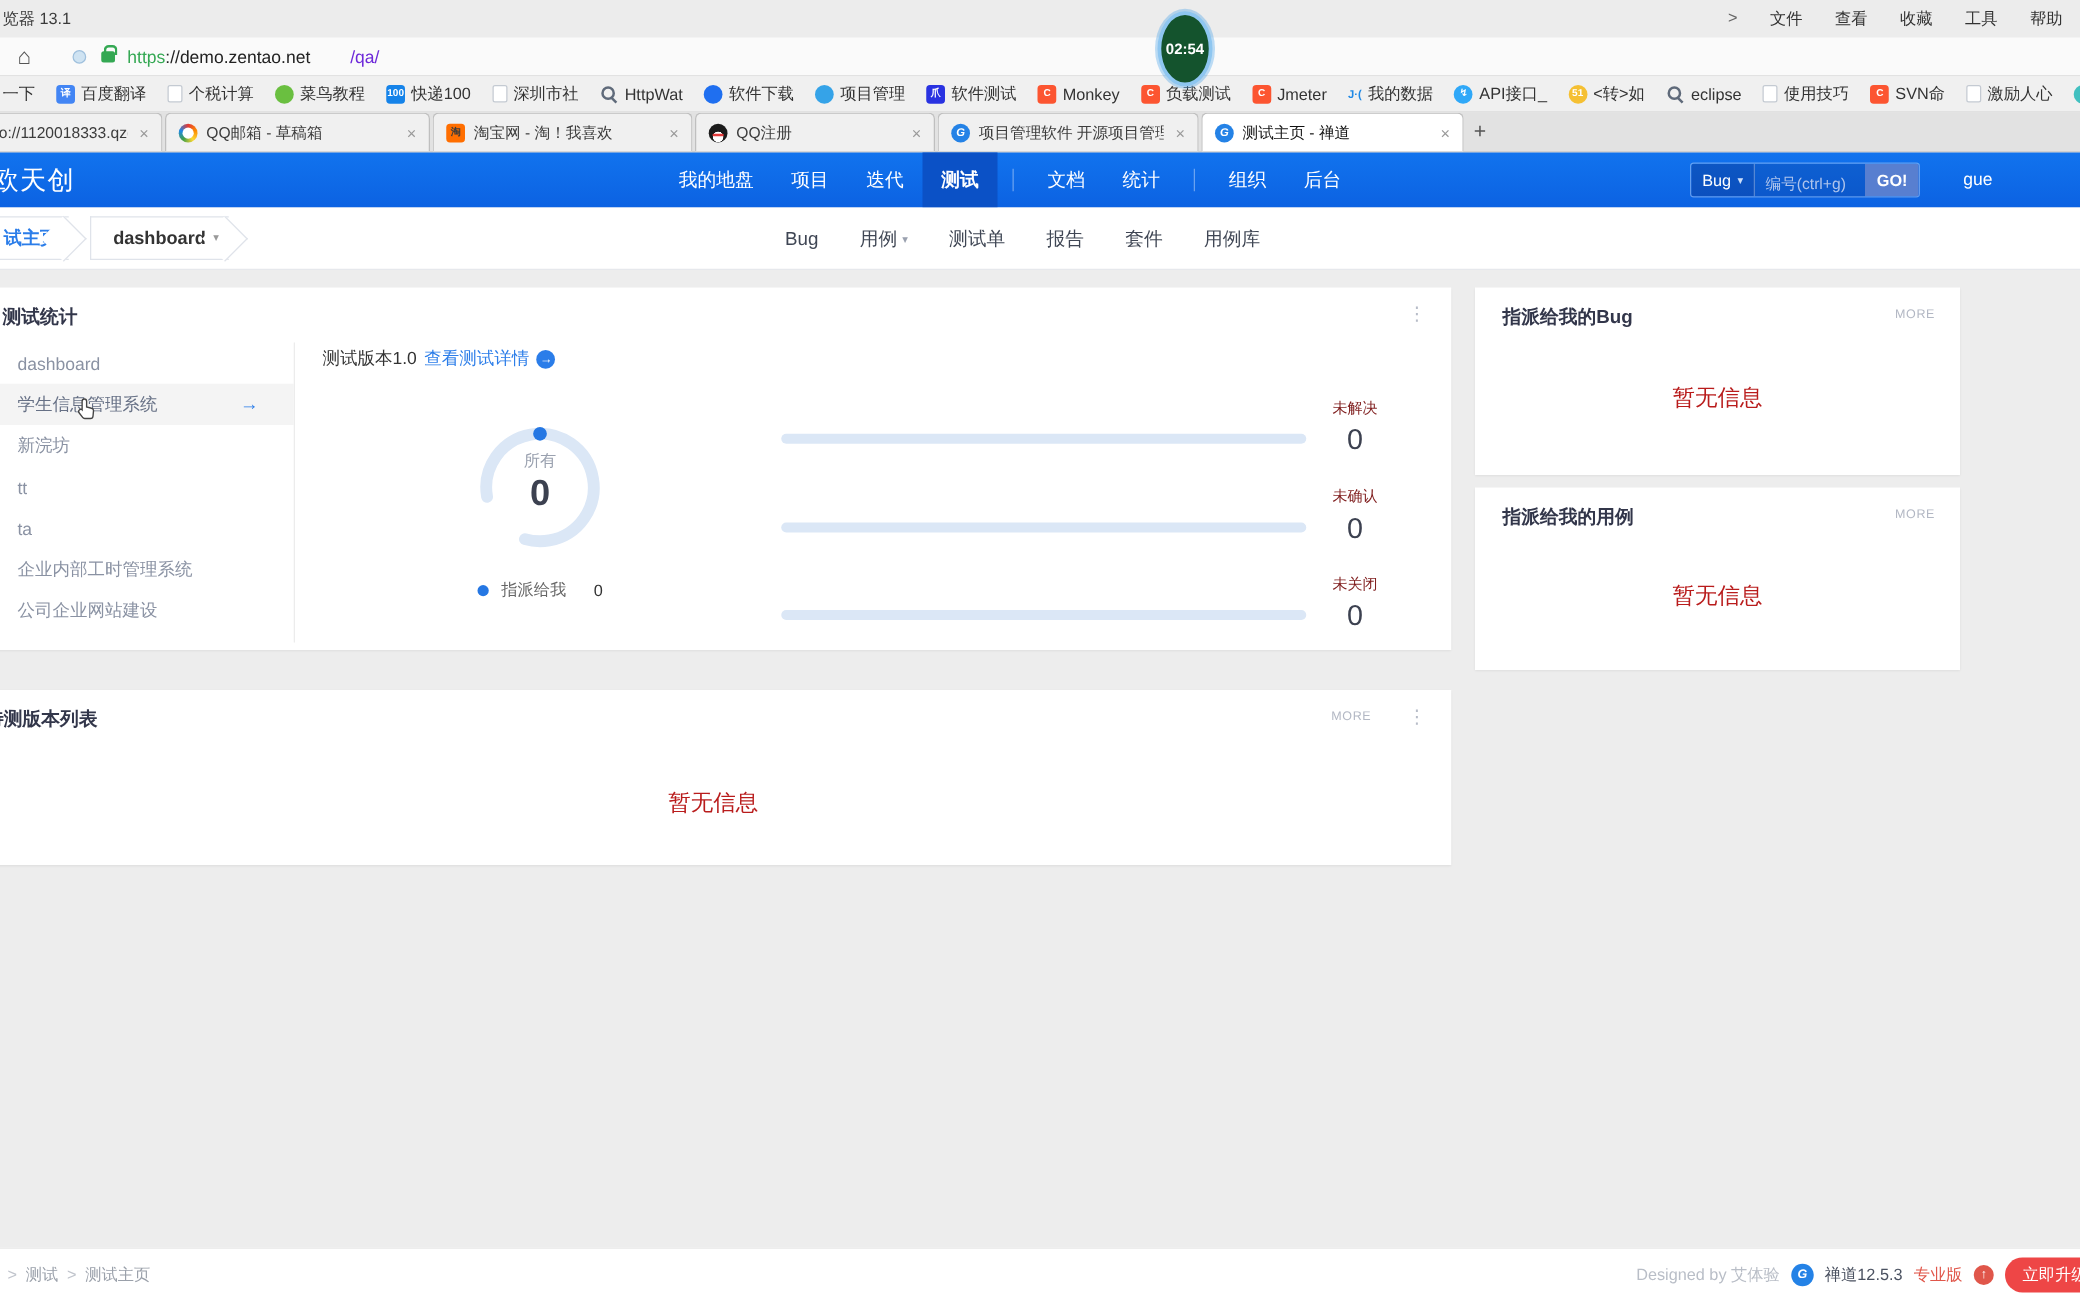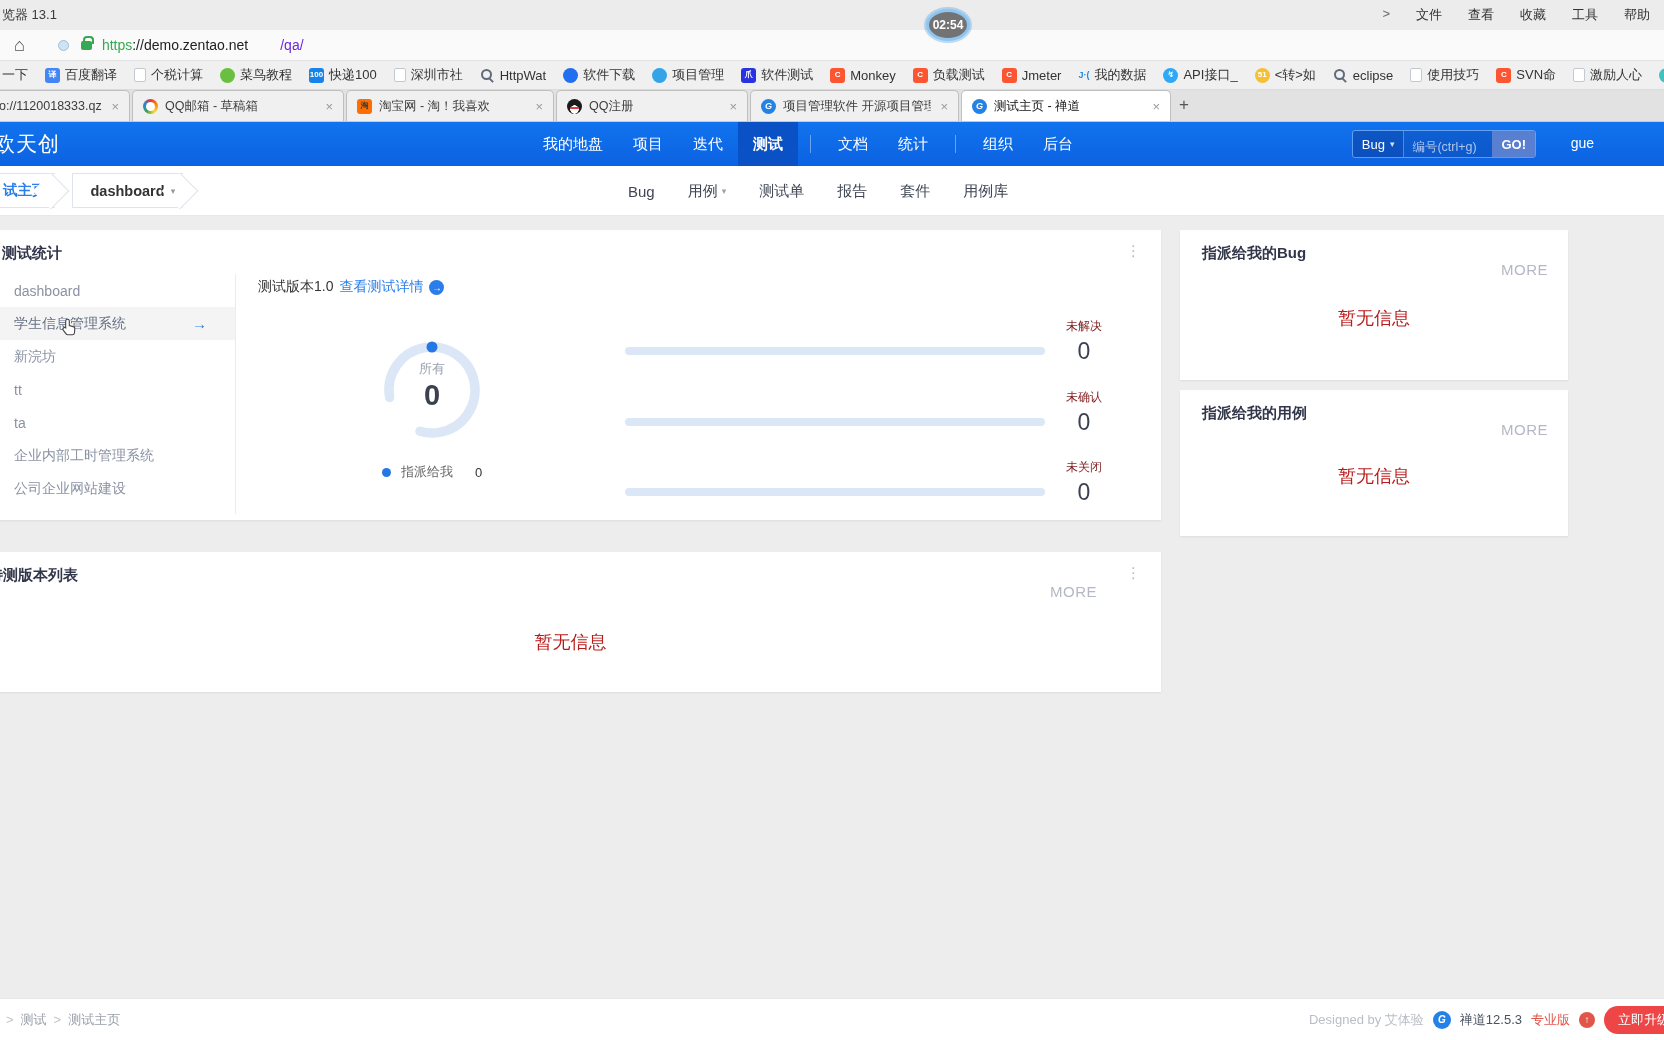--- a/index.html
+++ b/index.html
@@ -23,22 +23,22 @@
               border:1px solid #9fc0dd; margin-left:33px; }
   .lock { width:11px; height:9px; background:#34a853; border-radius:2px;
           position:relative; margin-left:12px; }
   .lock::before { content:""; position:absolute; left:2px; top:-5px; width:7px; height:6px;
                   border:2px solid #34a853; border-bottom:none; border-radius:4px 4px 0 0; }
   .url { margin-left:10px; font-size:14px; }
   .url .scheme { color:#34a853; }
   .url .host { color:#222; }
   .url .path { color:#6d28d9;padding-left:32px; }
 
-  .timer { position:absolute; left:926px; top:9px; width:44px; height:32px; border-radius:50%;
-           background:#737373; border:3px solid #8ec6f0; box-shadow:0 0 0 2px rgba(69,161,232,.35);
+  .timer { position:absolute; left:926px; top:9px; width:44px; height:60px; border-radius:50%;
+           background:#14532d; border:3px solid #8ec6f0; box-shadow:0 0 0 2px rgba(69,161,232,.35);
            color:#fff; font-size:12px; font-weight:bold; display:flex; align-items:center;
            justify-content:center; z-index:30; }
 
   .bmbar { position:absolute; left:0; top:61px; width:1664px; height:29px; background:#f0f0f0;
            border-bottom:1px solid #dcdcdc; display:flex; align-items:center; padding-left:2px;
            overflow:hidden; white-space:nowrap; }
   .bm { display:inline-flex; align-items:center; gap:5px; margin-right:17px; font-size:13px;
         color:#333; flex:none; }
   .fav { display:inline-flex; align-items:center; justify-content:center; width:15px; height:15px;
          font-size:8px; font-weight:bold; flex:none; line-height:1; }
@@ -110,21 +110,21 @@
 
   
   .card { position:absolute; background:#fff; box-shadow:0 1px 2px rgba(0,0,0,.07); overflow:hidden; }
   .maincard  { left:-20px; top:230px; width:1181px; height:290px; }
   .bottomcard{ left:-20px; top:552px; width:1181px; height:140px; }
   .rpanel1 { left:1180px; top:230px; width:388px; height:150px; }
   .rpanel2 { left:1180px; top:390px; width:388px; height:146px; }
 
   .card-title { position:absolute; left:22px; top:14px; font-size:15px; font-weight:bold; color:#32364a; }
   .card-dots { position:absolute; right:20px; top:12px; color:#b7bcc8; font-size:15px; letter-spacing:0; }
-  .more { position:absolute; right:20px; top:16px; font-size:15px; color:#b3b8c4; letter-spacing:.5px;margin-top:15px; }
+  .more { position:absolute; right:20px; top:16px; font-size:10px; color:#b3b8c4; letter-spacing:.5px; }
   .bottomcard .more { right:64px; }
   .empty { position:absolute; width:100%; text-align:center; color:#b91c1c; font-size:18px; }
 
   .side { position:absolute; left:0; top:44px; bottom:6px; width:256px; border-right:1px solid #ececec; }
   .side-item { height:33px; display:flex; align-items:center; padding-left:34px; font-size:14px;
                color:#8a92a3; position:relative; }
   .side-item.hovered { background:#f4f4f4; color:#667085; }
   .side-item .goarrow { position:absolute; right:28px; color:#2b7de9; font-size:15px; }
   .cursor-hand { position:absolute; left:62px; top:318px; z-index:6; }
 

